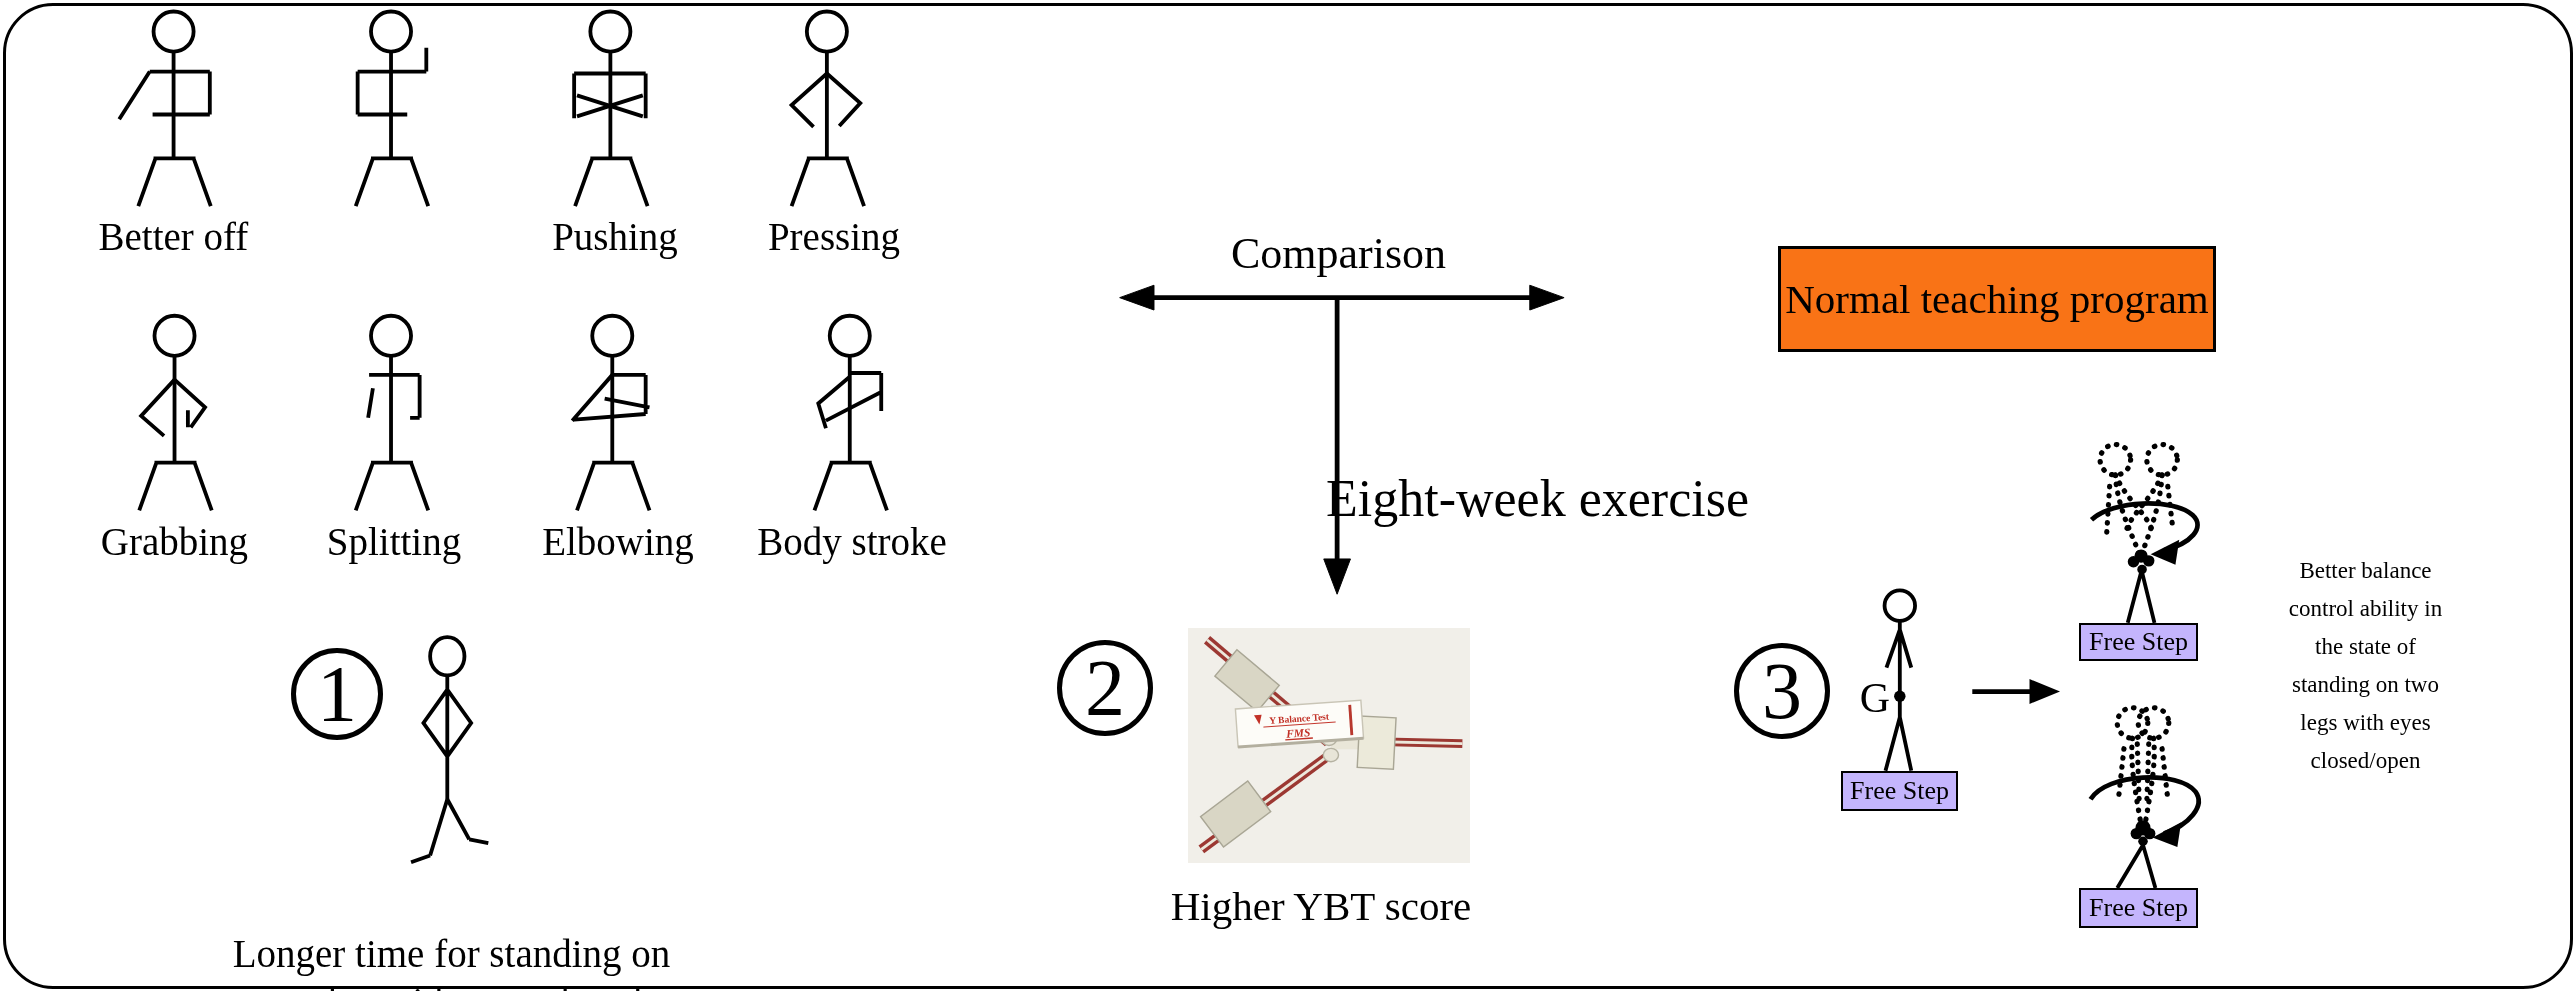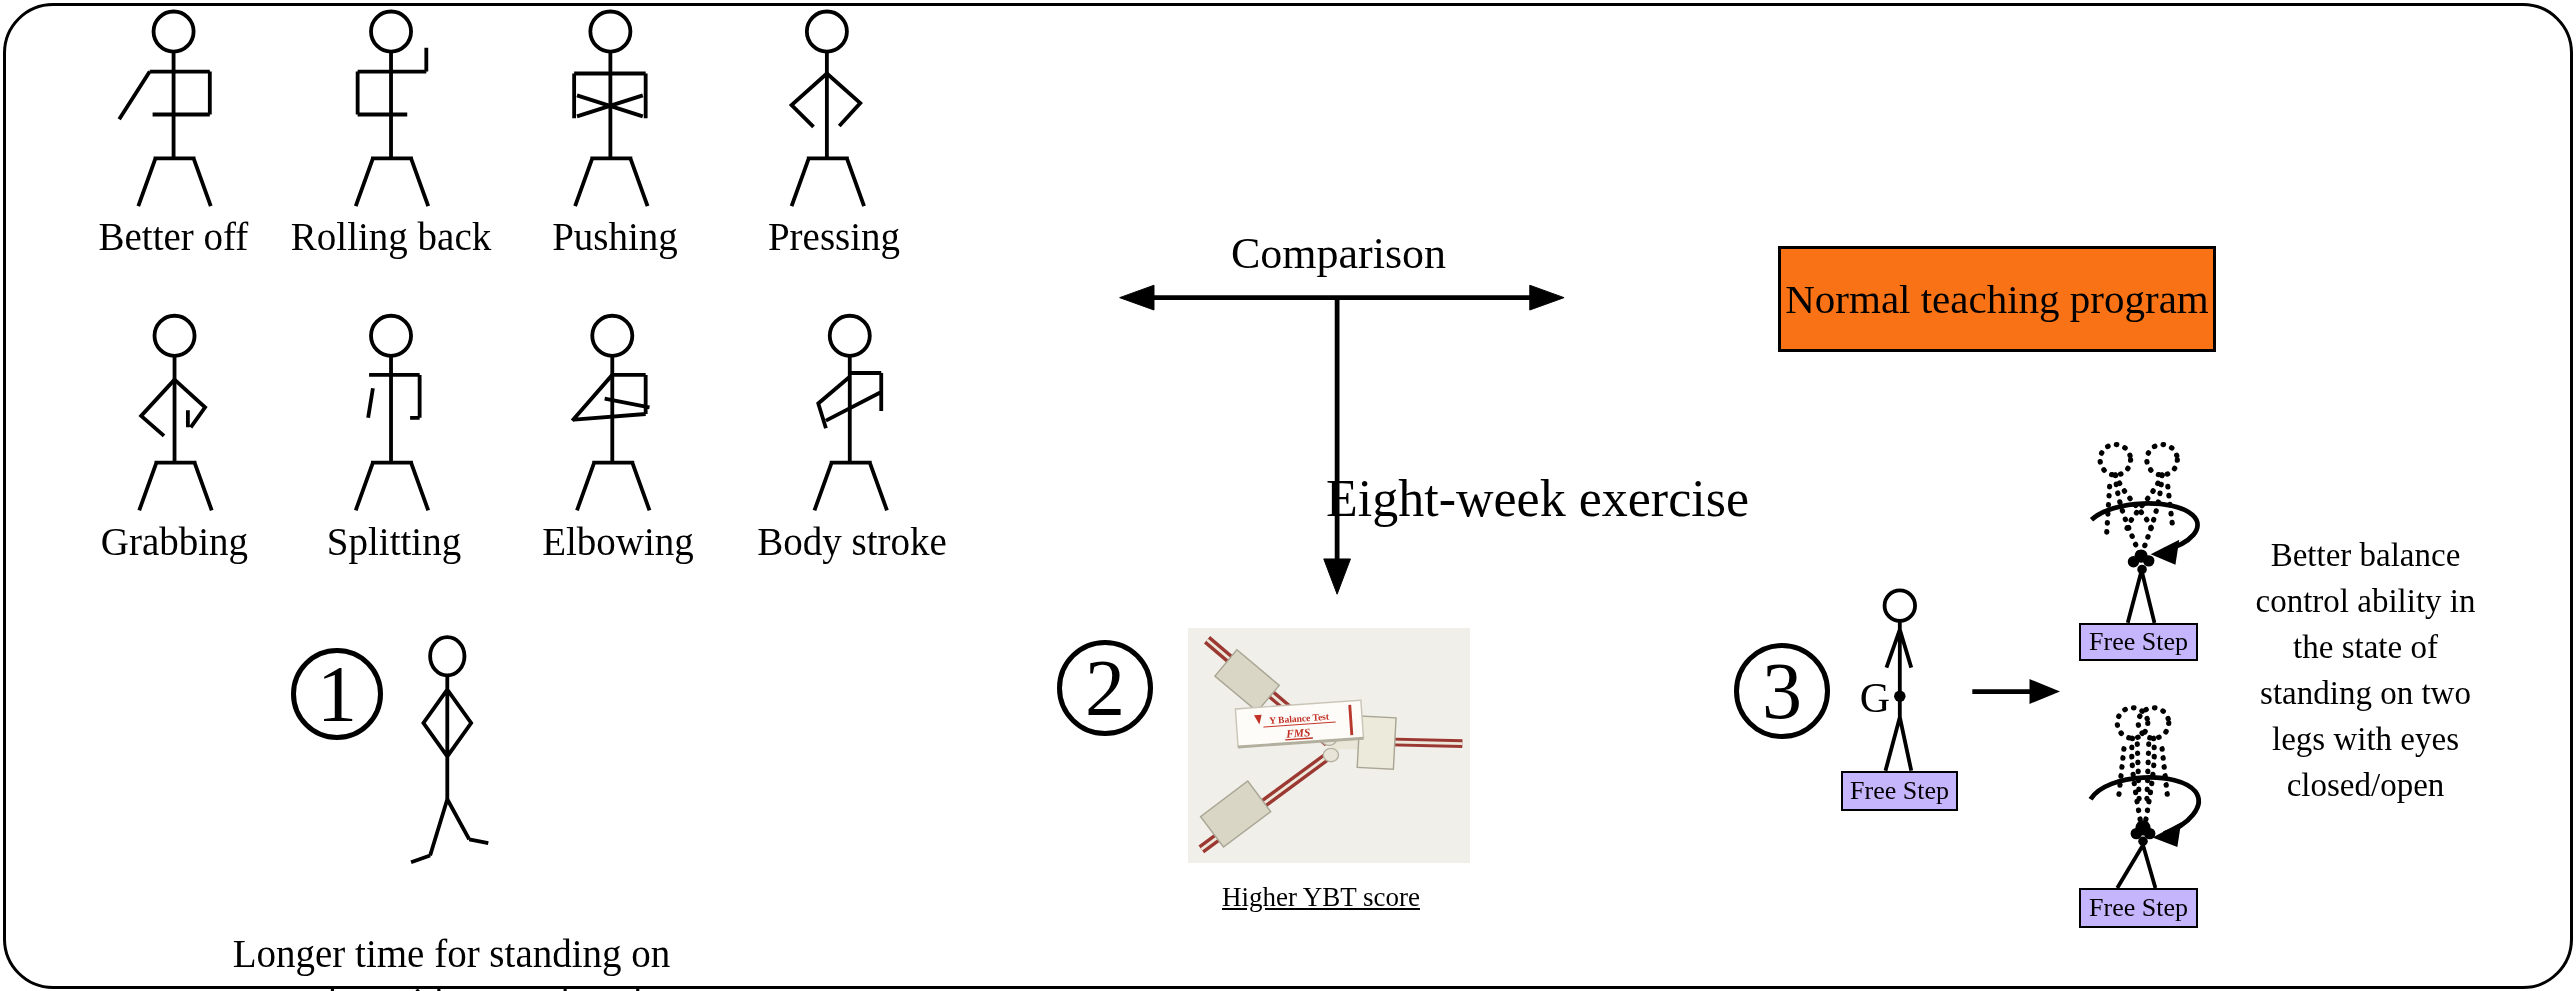--- a/index.html
+++ b/index.html
@@ -5,22 +5,22 @@
   html,body{margin:0;padding:0;background:#ffffff;}
   body{width:2576px;height:992px;font-family:"Liberation Serif","DejaVu Serif",serif;color:#000;}
   .canvas{position:relative;width:2576px;height:992px;overflow:hidden;}
   .frame{position:absolute;left:2.9px;top:2.9px;right:2.9px;bottom:2.9px;border:3.8px solid #000;border-radius:50px;}
   .art{position:absolute;left:0;top:0;width:2576px;height:992px;}
   .lbl{position:absolute;text-align:center;white-space:pre-line;line-height:1.18;}
   .move{width:324px;font-size:39px;}
   .cmp{width:381px;font-size:44px;}
   .exr{width:439px;font-size:52px;}
   .cap1{width:591px;font-size:39px;line-height:48px;}
-  .cap2{width:324px;font-size:27px;text-decoration:underline;}
-  .cap3{width:305px;font-size:33px;line-height:46px;}
+  .cap2{width:324px;font-size:41px;}
+  .cap3{width:305px;font-size:23px;line-height:38px;margin-top:20px;}
   .gmark{width:42px;font-size:42px;}
   .program-box{position:absolute;left:1778px;top:246px;width:432px;height:100px;border:3.8px solid #000;
     display:flex;align-items:center;justify-content:center;font-size:41px;background:#f97316;}
   .badge{position:absolute;border:5.7px solid #000;border-radius:50%;background:#fff;
     display:flex;align-items:center;justify-content:center;box-sizing:border-box;}
   .badge span{font-size:80px;line-height:1;}
   .b1{left:291px;top:648px;width:92px;height:92px;}
   .b2{left:1057px;top:640px;width:96px;height:96px;}
   .b3{left:1734px;top:643px;width:96px;height:96px;}
   .free-step{position:absolute;border:2.9px solid #000;background:#c4b5fd;display:flex;align-items:center;justify-content:center;
@@ -142,21 +142,20 @@
         <circle cx="7" cy="184" r="6"></circle>
           <circle cx="0" cy="192" r="5"></circle>
       </g>
       <path d="M0,196 L-27,241 M0,196 L13,241" stroke="#000" stroke-width="4" fill="none"></path>
       <path d="M-55,148 C-38,120 38,118 55,140 C66,155 48,175 22,184" stroke="#000" stroke-width="5" fill="none"></path>
       <polygon points="10,188 40,172 36,198" fill="#000"></polygon>
     </g>
   </svg>
 
   <div class="lbl move" style="left:11.4px;top:214px;">Better off</div>
-  <div class="lbl move" style="left:229px;top:214px;">Rolling back</div>
   <div class="lbl move" style="left:453px;top:214px;">Pushing</div>
   <div class="lbl move" style="left:672px;top:214px;">Pressing</div>
 
   <div class="lbl move" style="left:12.4px;top:519px;">Grabbing</div>
   <div class="lbl move" style="left:232px;top:519px;">Splitting</div>
   <div class="lbl move" style="left:456px;top:519px;">Elbowing</div>
   <div class="lbl move" style="left:690px;top:519px;">Body stroke</div>
 
   <div class="lbl cmp" style="left:1148px;top:228px;">Comparison</div>
   <div class="lbl exr" style="left:1318px;top:468px;">Eight-week exercise</div>

